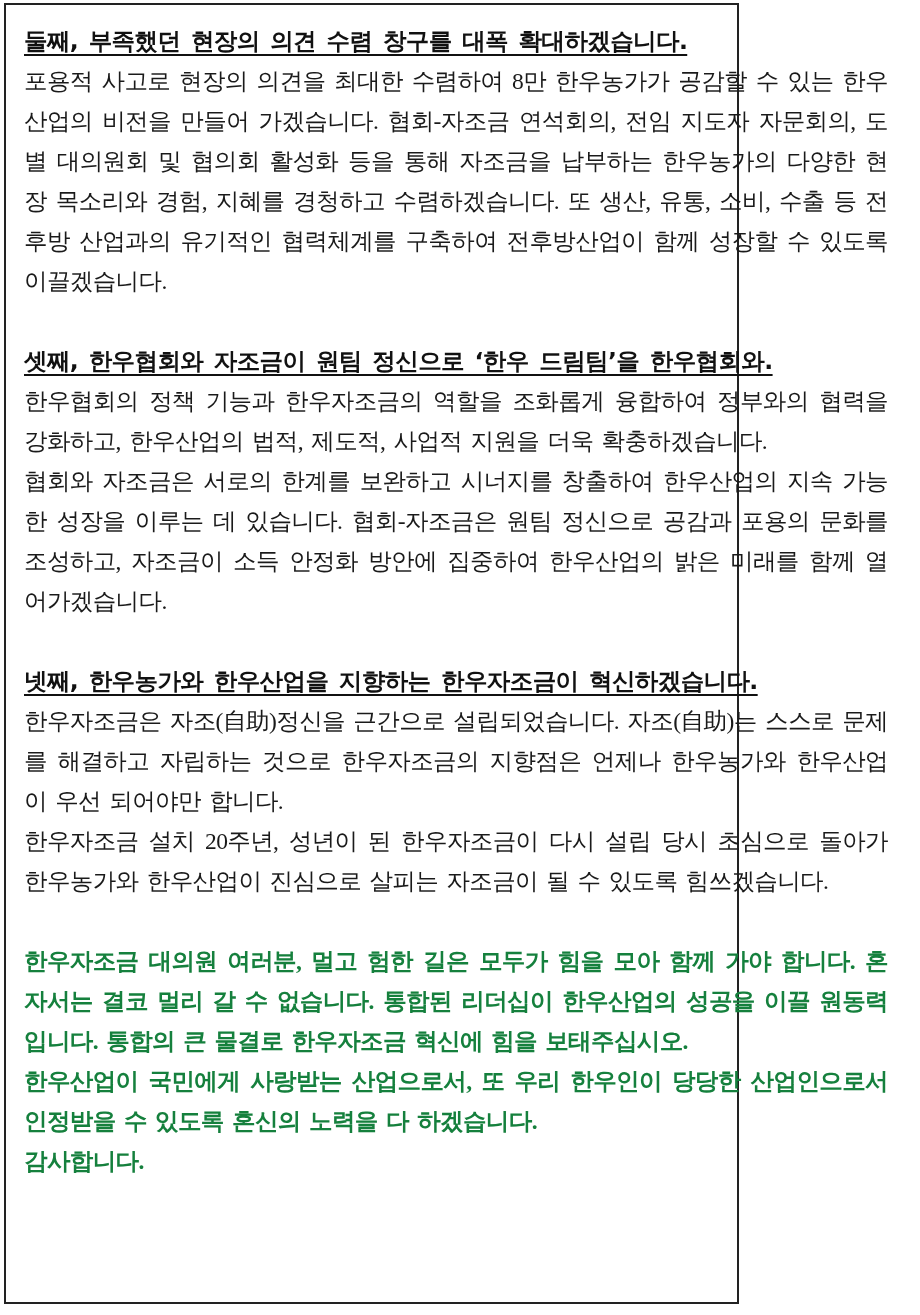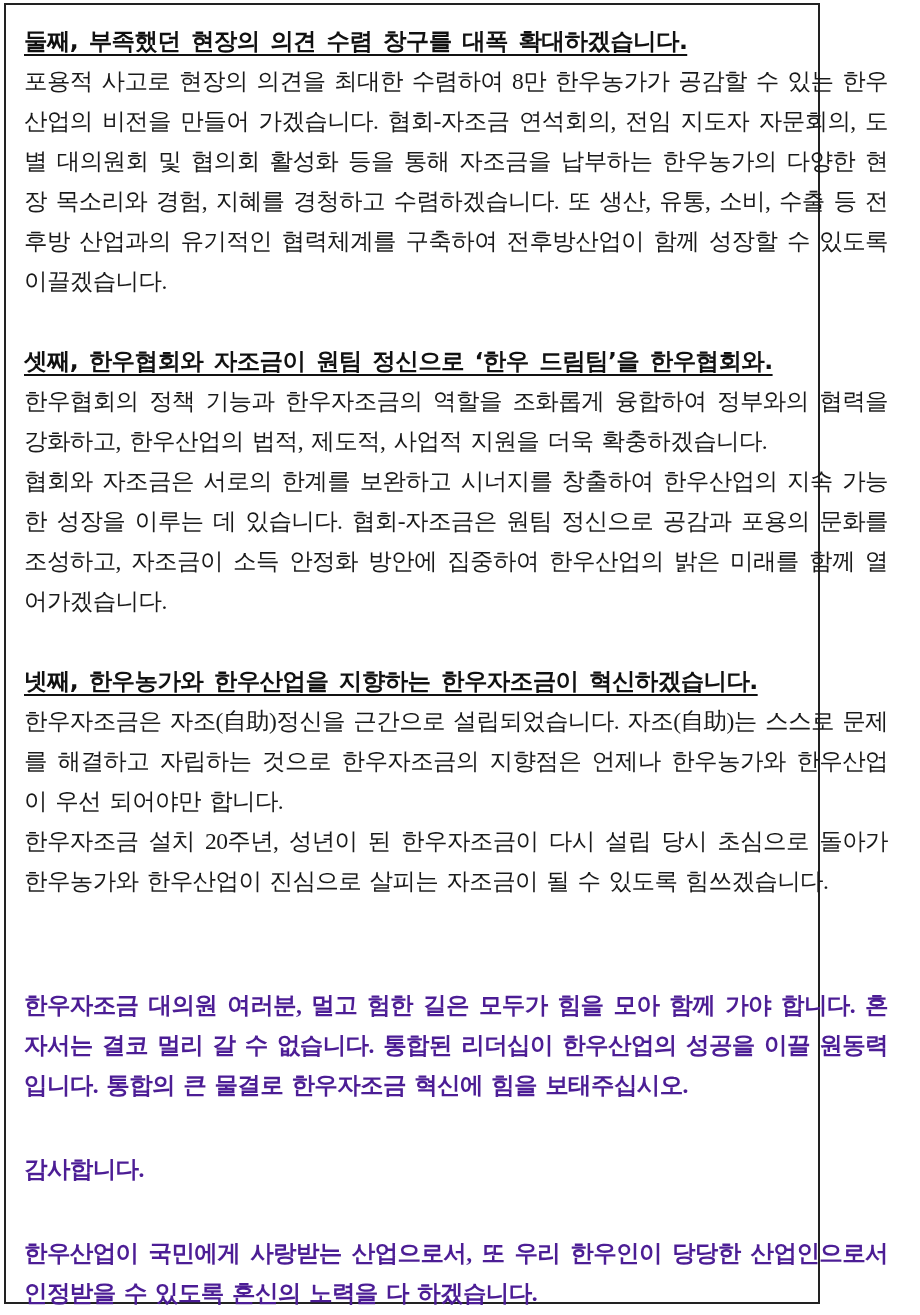--- a/index.html
+++ b/index.html
@@ -10,21 +10,21 @@
     body {
       width: 920px;
       height: 1315px;
       position: relative;
       overflow: hidden;
     }
     .frame {
       position: absolute;
       left: 4px;
       top: 3px;
-      width: 816px;
+      width: 735px;
       height: 1301px;
       border: 2px solid #222222;
       box-sizing: border-box;
       background: #ffffff;
     }
     .content {
       position: absolute;
       left: 18px;
       top: 16px;
       width: 864px;
@@ -50,22 +50,21 @@
       margin: 0;
       text-align: justify;
       text-align-last: left;
       font-family: Liberation Serif, serif;
     }
     .gap {
       height: 40px;
     }
     .bold {
       font-weight: bold;
-      color: #4c1d95;
-      margin-top: 44px;
+      color: #15803d;
     }
   </style>
 </head>
 <body>
 
 <div class="frame">
   <div class="content">
 
     <div class="section">
       <div class="heading">둘째, 부족했던 현장의 의견 수렴 창구를 대폭 확대하겠습니다.</div>
@@ -85,18 +84,18 @@
     <div class="section">
       <div class="heading">넷째, 한우농가와 한우산업을 지향하는 한우자조금이 혁신하겠습니다.</div>
       <p class="para">한우자조금은 자조(自助)정신을 근간으로 설립되었습니다. 자조(自助)는 스스로 문제를 해결하고 자립하는 것으로 한우자조금의 지향점은 언제나 한우농가와 한우산업이 우선 되어야만 합니다.</p>
       <p class="para">한우자조금 설치 20주년, 성년이 된 한우자조금이 다시 설립 당시 초심으로 돌아가 한우농가와 한우산업이 진심으로 살피는 자조금이 될 수 있도록 힘쓰겠습니다.</p>
     </div>
 
     <div class="gap"></div>
 
     <div class="section">
       <p class="para bold">한우자조금 대의원 여러분, 멀고 험한 길은 모두가 힘을 모아 함께 가야 합니다. 혼자서는 결코 멀리 갈 수 없습니다. 통합된 리더십이 한우산업의 성공을 이끌 원동력입니다. 통합의 큰 물결로 한우자조금 혁신에 힘을 보태주십시오.</p>
+      <p class="para bold">한우산업이 국민에게 사랑받는 산업으로서, 또 우리 한우인이 당당한 산업인으로서 인정받을 수 있도록 혼신의 노력을 다 하겠습니다.</p>
       <p class="para bold">감사합니다.</p>
-      <p class="para bold">한우산업이 국민에게 사랑받는 산업으로서, 또 우리 한우인이 당당한 산업인으로서 인정받을 수 있도록 혼신의 노력을 다 하겠습니다.</p>
     </div>
 
   </div>
 </div>
 
 </body></html>

